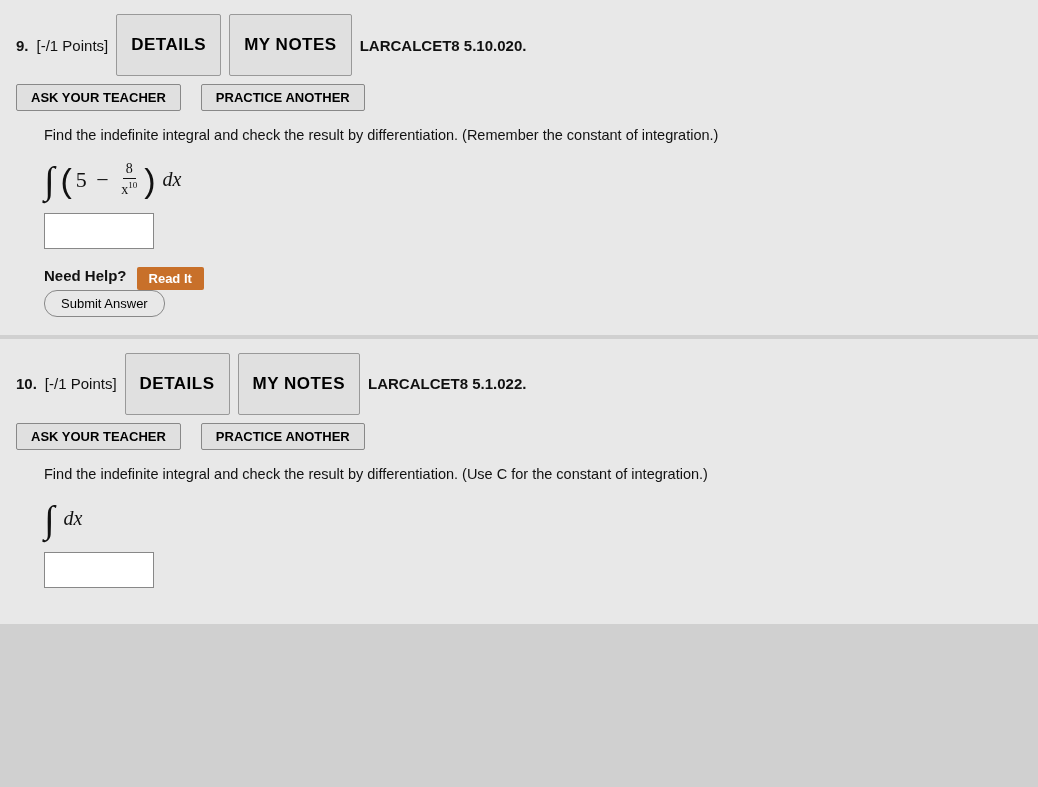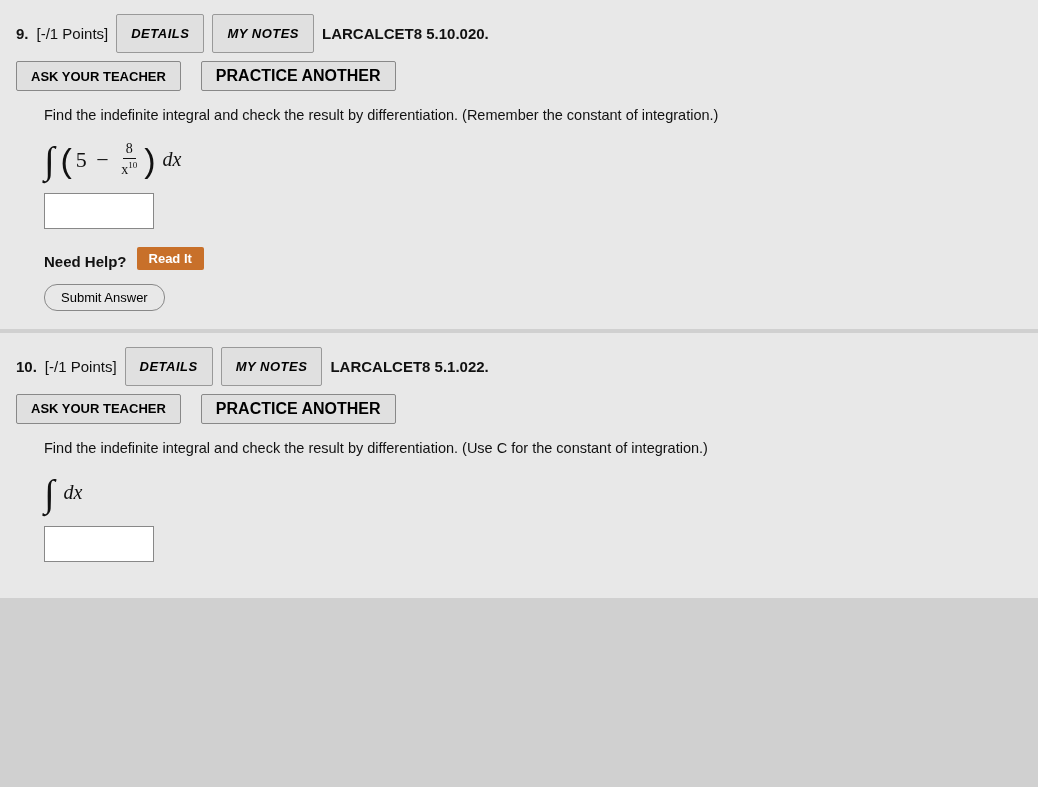--- a/index.html
+++ b/index.html
@@ -35,27 +35,26 @@
 
     .problem-number {
       font-weight: bold;
       font-size: 15px;
       white-space: nowrap;
     }
 
     .btn {
       border: 1.5px solid #888;
       background-color: #e8e8e8;
-      padding: 11px 14px;
-      font-size: 13px;
+      padding: 20px 14px;
+      font-size: 17px;
       font-weight: bold;
       cursor: pointer;
       letter-spacing: 0.5px;
       border-radius: 2px;
-      font-style: italic;
     }
 
     .btn-details {
       background-color: #e0e0e0;
       border-color: #999;
     }
 
     .btn-my-notes {
       background-color: #e0e0e0;
       border-color: #999;
@@ -79,21 +78,21 @@
       font-size: 13px;
       font-weight: bold;
       cursor: pointer;
       border-radius: 2px;
     }
 
     .btn-practice-another {
       background-color: #e0e0e0;
       border: 1.5px solid #888;
       padding: 5px 14px;
-      font-size: 16px;
+      font-size: 13px;
       font-weight: bold;
       cursor: pointer;
       border-radius: 2px;
     }
 
     .problem-content {
       padding-left: 28px;
     }
 
     .problem-description {
@@ -152,23 +151,22 @@
     .answer-box {
       width: 110px;
       height: 36px;
       border: 1.5px solid #888;
       background-color: #fff;
       margin-bottom: 18px;
     }
 
     .need-help-row {
       display: flex;
-      align-items: flex-end;
+      align-items: flex-start;
       gap: 10px;
-      margin-bottom: 14px;
     }
 
     .need-help-text {
       font-weight: bold;
       font-size: 15px;
     }
 
     .btn-read-it {
       background-color: #c8702a;
       color: #fff;

